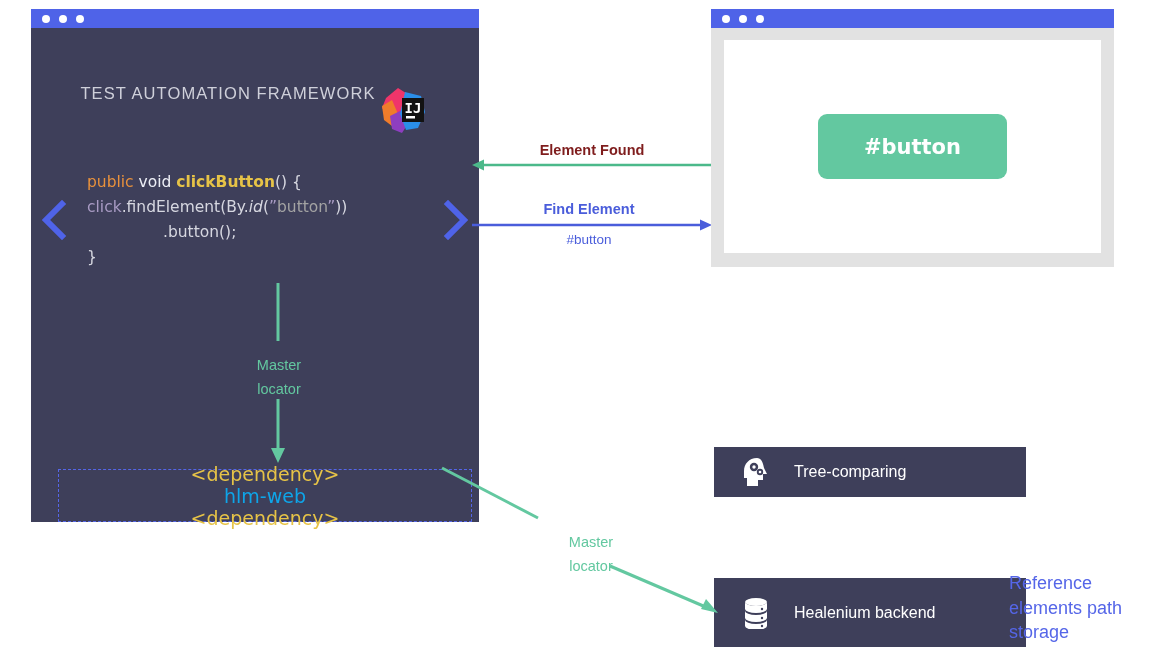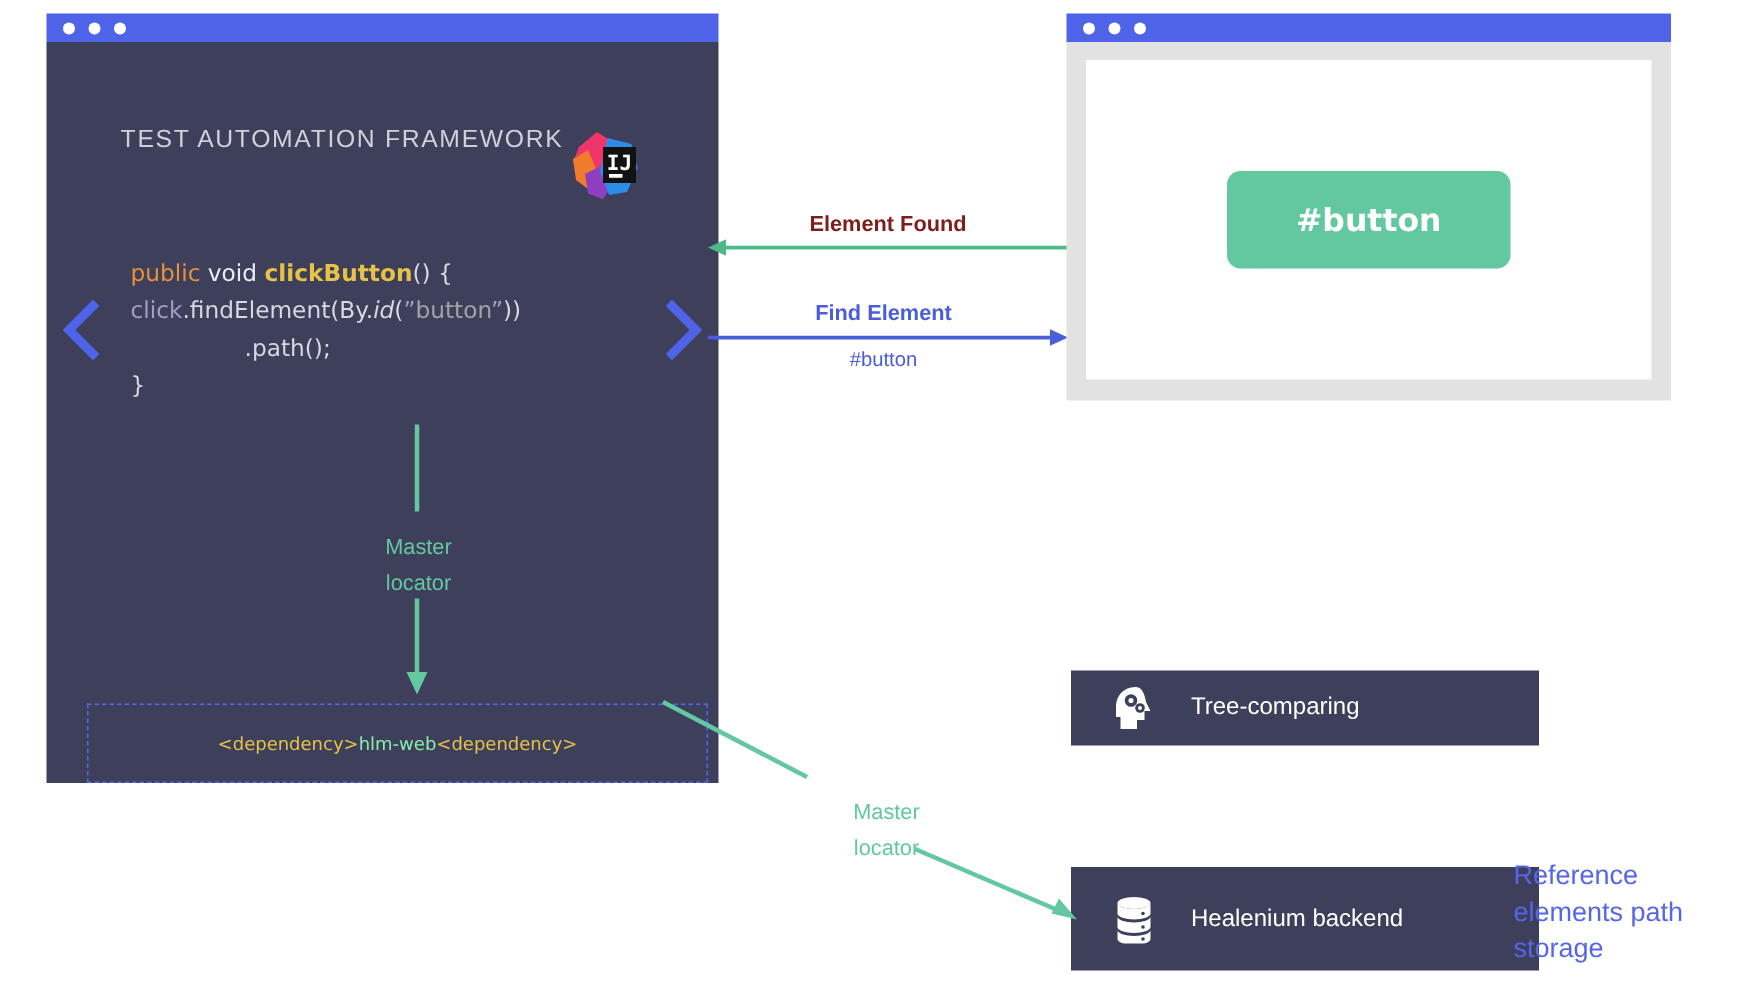--- a/index.html
+++ b/index.html
@@ -130,25 +130,26 @@
     position: absolute;
     left: 27px;
     top: 441px;
     width: 414px;
     height: 53px;
     border: 1.5px dashed #5566e8;
     box-sizing: border-box;
     display: flex;
     align-items: center;
     justify-content: center;
-    font-size: 12px;
+    font-size: 19px;
     font-family: "DejaVu Sans", sans-serif;
+    flex-direction: column;
   }
   .dep-tag  { color: #e6c347; }
-  .dep-name { color: #86efac; }
+  .dep-name { color: #0ea5e9; }
 
   
   .mid-label {
     position: absolute;
     text-align: center;
     font-size: 14.5px;
     font-weight: bold;
   }
   #label-element-found { left: 476px; top: 142px; width: 232px; color: #7f1d1d; }
   #label-find-element  { left: 476px; top: 201px; width: 226px; color: #4a5ddb; }
@@ -278,21 +279,21 @@
 
     <div id="code-row">
       <span class="chev">
         <svg width="26" height="40" viewBox="0 0 26 40">
           <polyline points="21,4 5,20 21,36" fill="none" stroke="#4f63e8" stroke-width="6" stroke-linecap="square" stroke-linejoin="miter"></polyline>
         </svg>
       </span>
 
       <div id="code"><span class="kw-public">public</span><span class="kw-void"> void </span><span class="kw-method">clickButton</span><span class="kw-punct">() {</span>
 <span class="kw-driver">click</span><span class="kw-plain">.findElement(By.</span><span class="kw-id">id</span><span class="kw-punct">(</span><span class="kw-quote">”</span><span class="kw-str">button</span><span class="kw-quote">”</span><span class="kw-punct">))</span>
-<span class="indent"></span><span class="kw-plain">.path();</span>
+<span class="indent"></span><span class="kw-plain">.button();</span>
 <span class="kw-plain">}</span></div>
 
       <span class="chev">
         <svg width="26" height="40" viewBox="0 0 26 40">
           <polyline points="5,4 21,20 5,36" fill="none" stroke="#4f63e8" stroke-width="6" stroke-linecap="square" stroke-linejoin="miter"></polyline>
         </svg>
       </span>
     </div>
 
     <div id="ml-arrow-vert">

